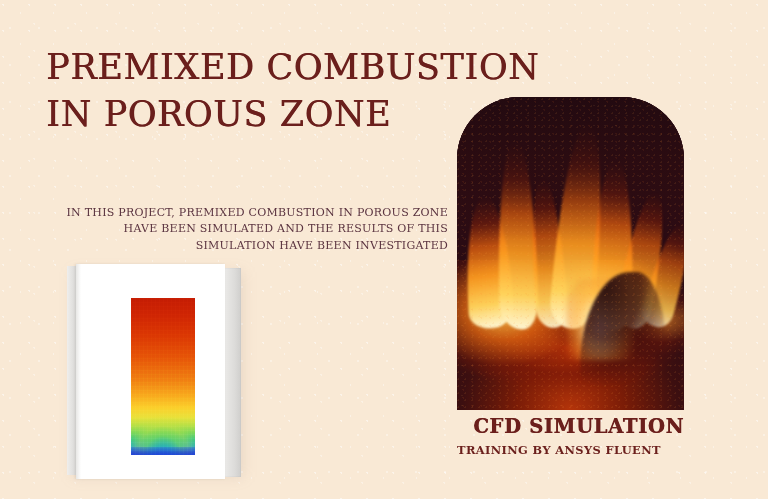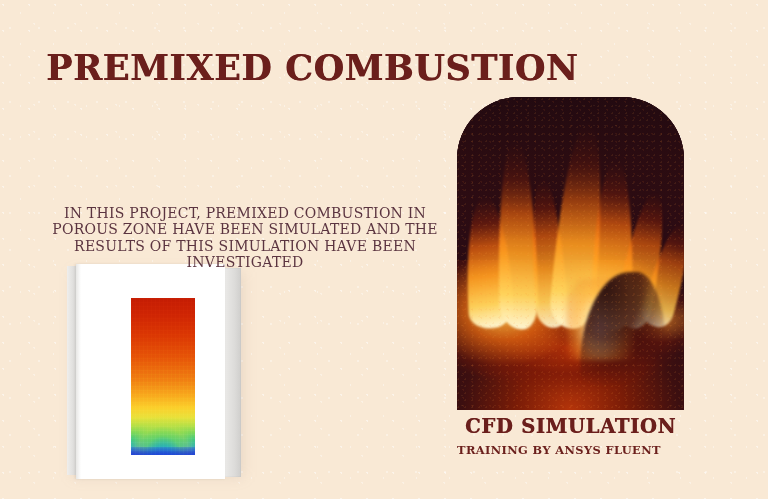--- a/index.html
+++ b/index.html
@@ -40,39 +40,39 @@
   
   #headline {
     position: absolute;
     left: 46px;
     top: 44px;
     width: 520px;
     z-index: 6;
   }
   .headline-line {
     font-family: "DejaVu Serif", serif;
-    font-weight: 700;
+    font-weight: 400;
     font-size: 35px;
     line-height: 47px;
     letter-spacing: 0.6px;
     color: #6b1f1c;
     text-transform: uppercase;
     white-space: nowrap;
     text-shadow: 0.6px 0 0 #6b1f1c;
   }
 
   
   #description {
     position: absolute;
     left: 42px;
     top: 205px;
     width: 406px;
-    text-align: center;
+    text-align: right;
     font-family: "DejaVu Serif", serif;
-    font-size: 14px;
+    font-size: 11px;
     line-height: 16.4px;
     letter-spacing: 0.25px;
     color: #5b3440;
     text-transform: uppercase;
     z-index: 6;
   }
 
   
   #book {
     position: absolute;
@@ -290,21 +290,21 @@
     background-size: 7px 7px, 9px 8px, 11px 10px;
     pointer-events: none;
   }
 
   
   #caption-main {
     position: absolute;
     left: 457px;
     top: 415px;
     width: 227px;
-    text-align: center;
+    text-align: right;
     font-family: "DejaVu Serif", serif;
     font-weight: 700;
     font-size: 19.5px;
     letter-spacing: 0.7px;
     color: #6b1f1c;
     text-transform: uppercase;
     white-space: nowrap;
     z-index: 6;
     text-shadow: 0.5px 0 0 #6b1f1c;
   }
@@ -324,20 +324,21 @@
     z-index: 6;
   }
 </style>
 </head>
 <body>
 
 <div id="poster">
 
   <div id="headline">
     <div class="headline-line">PREMIXED COMBUSTION</div>
+    <div class="headline-line">IN POROUS ZONE</div>
   </div>
 
   <div id="description">IN THIS PROJECT, PREMIXED COMBUSTION IN POROUS ZONE HAVE BEEN SIMULATED AND THE RESULTS OF THIS SIMULATION HAVE BEEN INVESTIGATED</div>
 
   <div id="book">
     <div id="book-shadow"></div>
     <div id="book-spine"></div>
     <div id="book-pages"></div>
     <div id="book-cover">
       <div id="contour">

